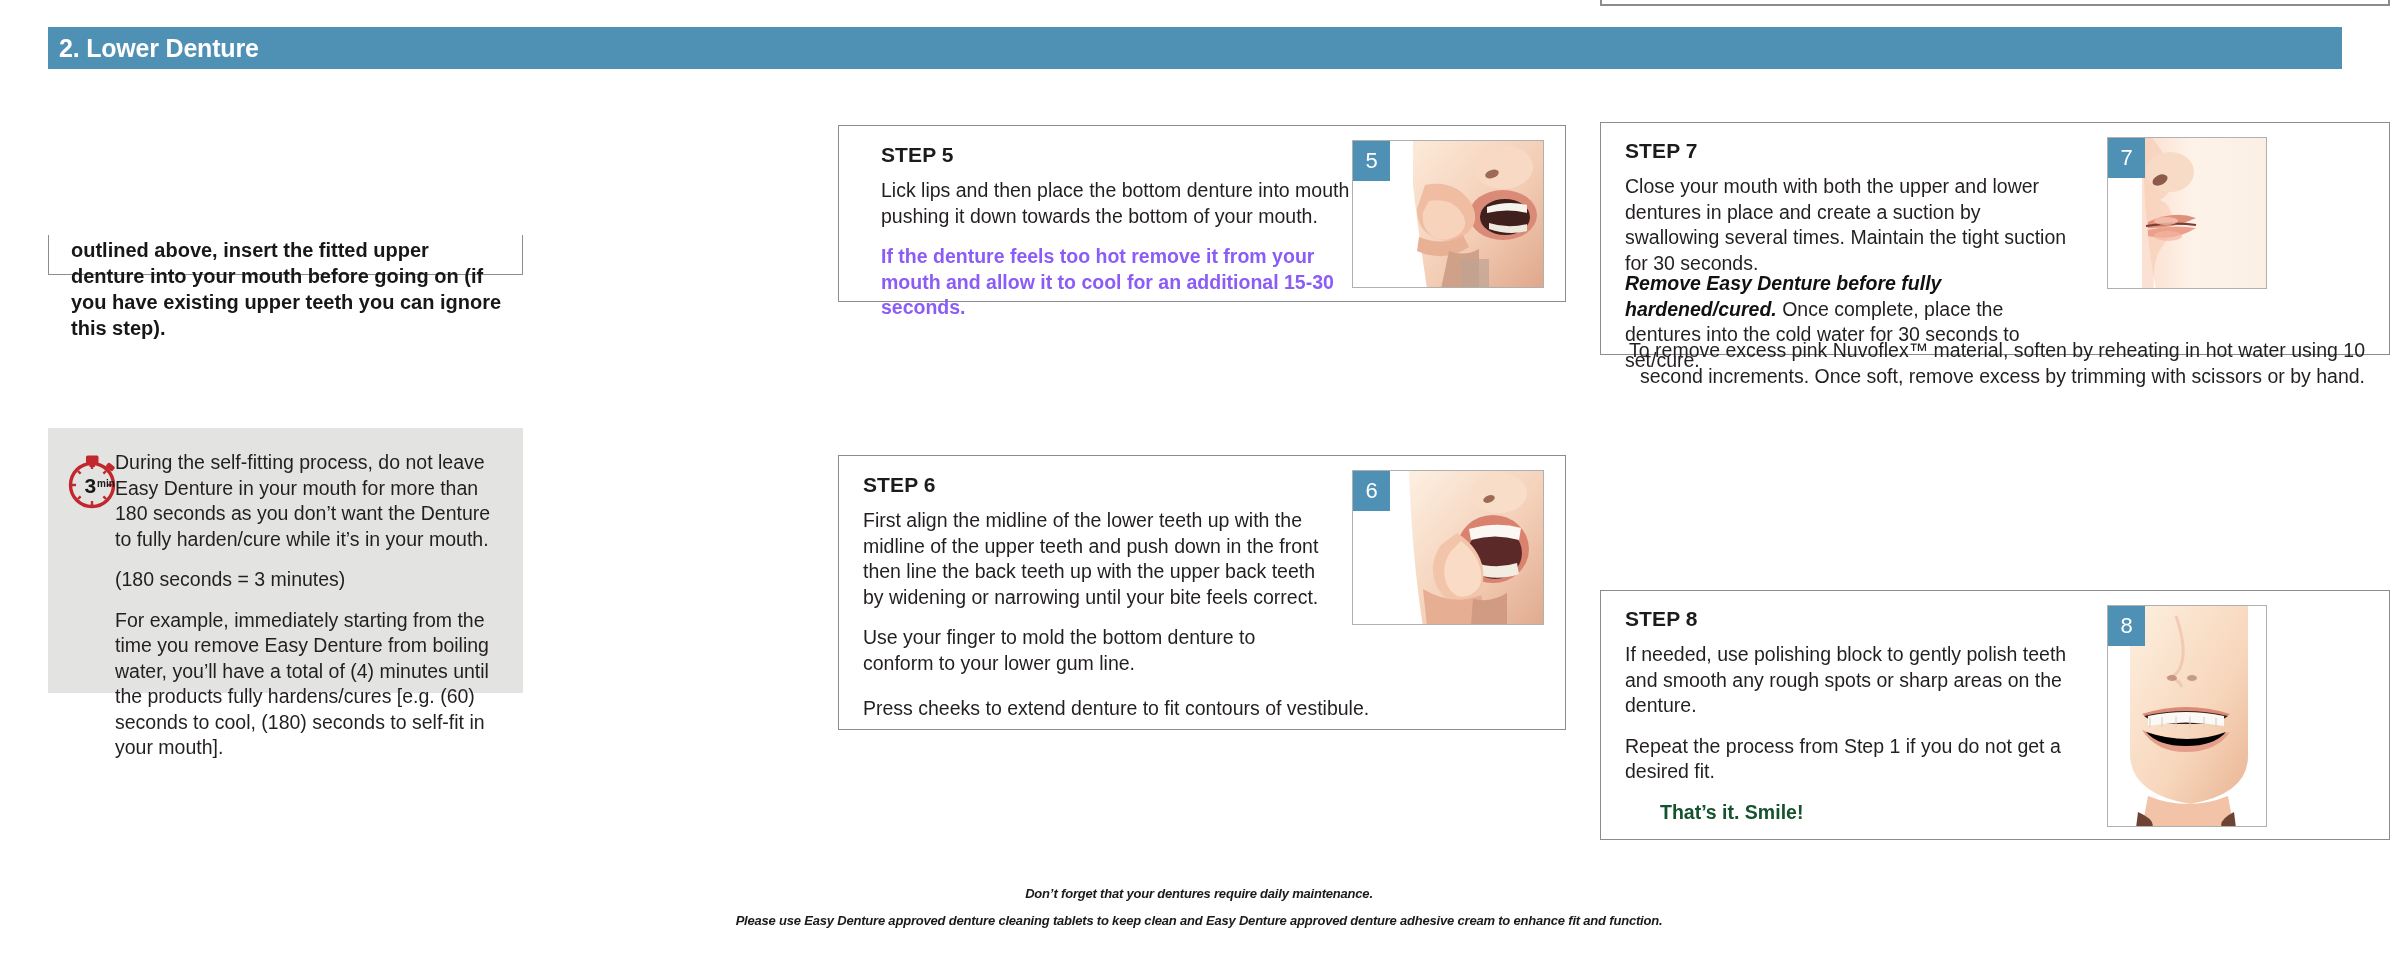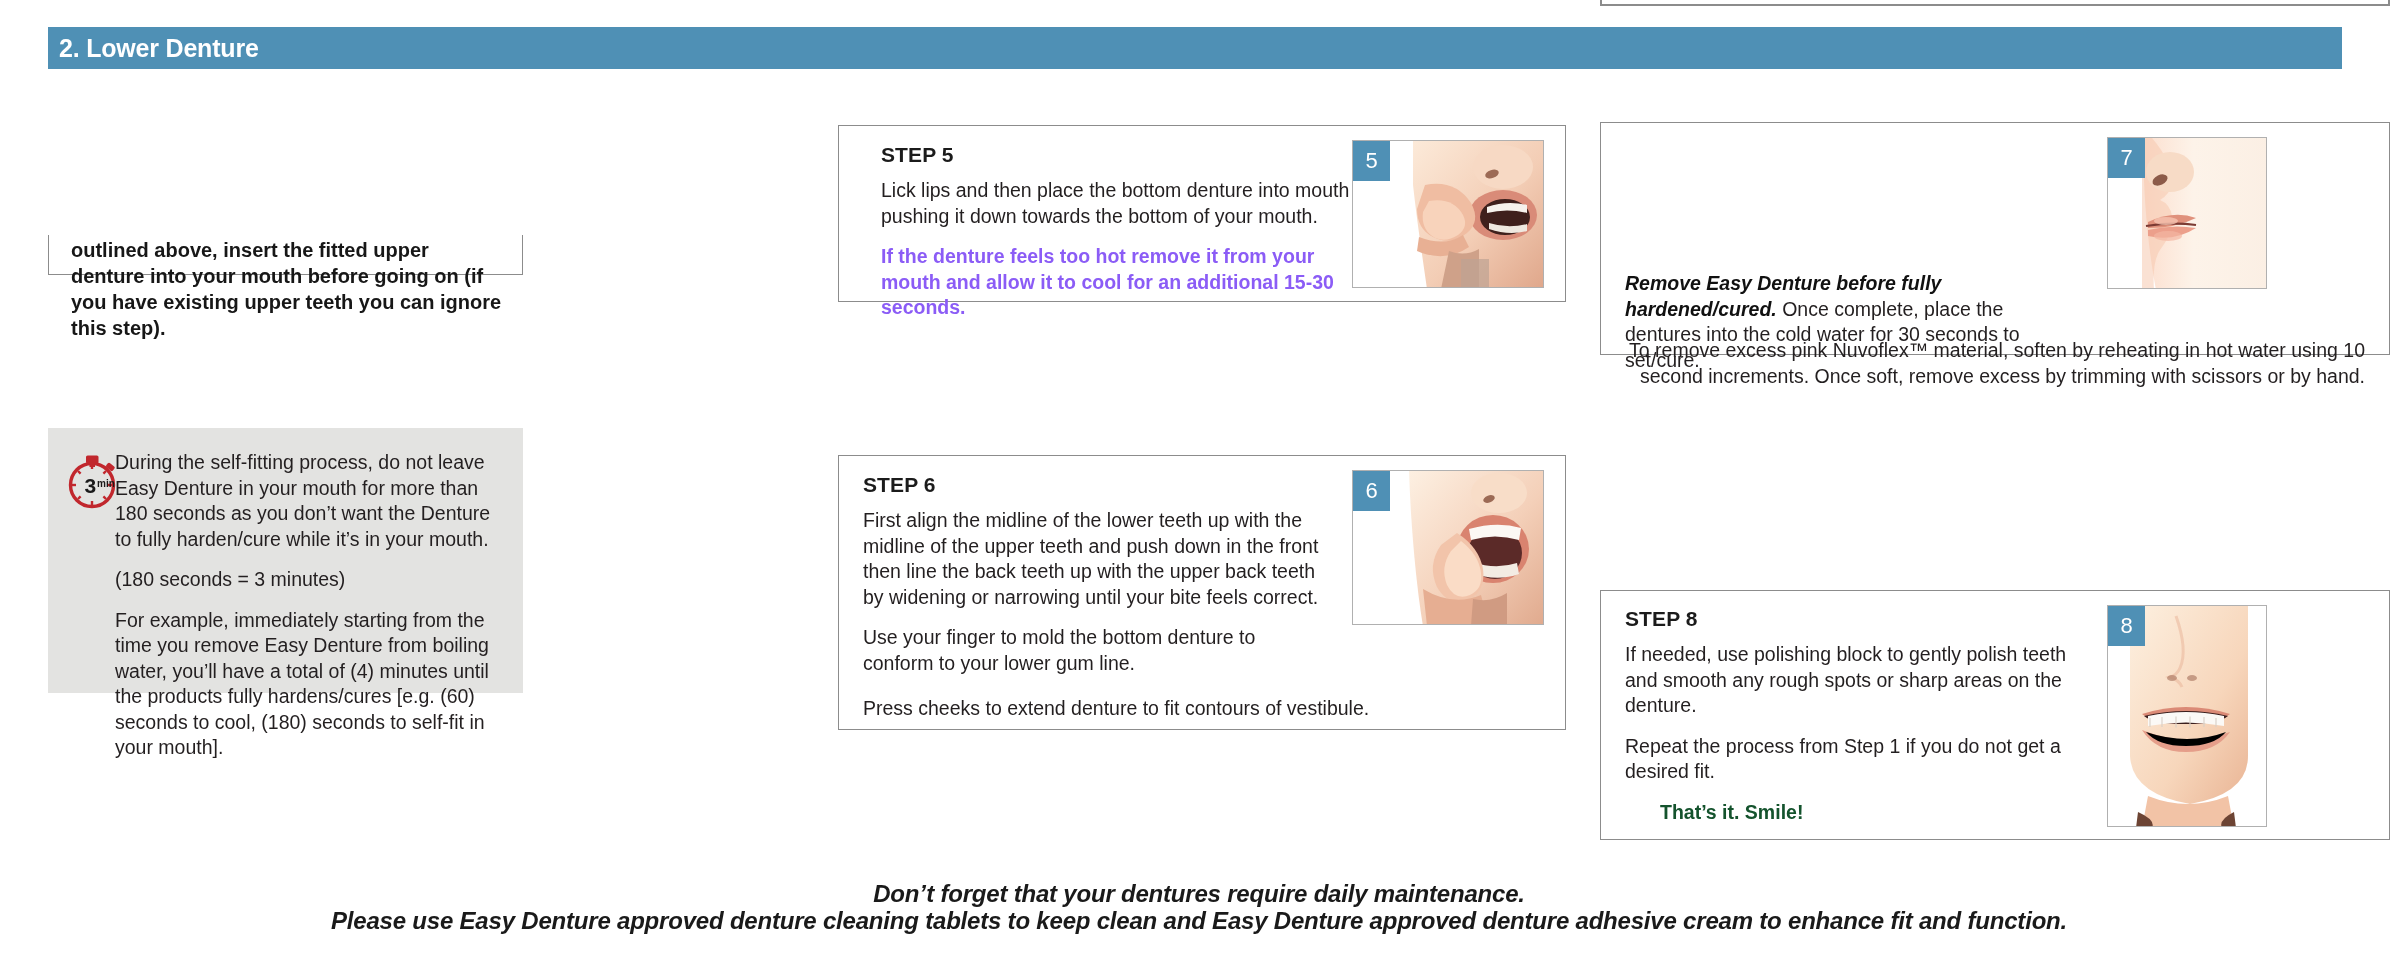--- a/index.html
+++ b/index.html
@@ -68,21 +68,21 @@
 
   
   .stopwatch { position: absolute; width: 60px; height: 64px; }
 
   
   .footer {
     position: absolute; left: 0; top: 880px; width: 2398px;
     text-align: center;
   }
   .footer .line {
-    font-size: 24px; font-style: italic; font-weight: 700; color: #1a1a1a;
+    font-size: 13px; font-style: italic; font-weight: 700; color: #1a1a1a;
     line-height: 27px; letter-spacing: -0.2px;
   }
 </style>
 </head>
 <body>
 
 <div class="page">
 
   <div class="partial-box-top"></div>
 
@@ -200,20 +200,24 @@
           <path d="M108 70 q18 14 20 32 q2 16 -11 22 q-15 6 -23 -10 q-7 -18 4 -34 Z" fill="#fadcc6"></path>
           <path d="M70 118 q30 18 58 6 l8 31 H74 Z" fill="#e6ae92"></path>
           <path d="M120 128 q18 4 34 -6 l0 33 H118 Z" fill="#d09b82"></path>
         </svg>
       </div>
       <div class="badge">6</div>
     </div>
   </div>
 
   <div class="panel" style="left:1600px; top:122px; width:790px; height:233px;">
+    <div class="card-text" style="left:24px; top:16px; width:450px;">
+      <div class="step-title">STEP 7</div>
+      <div class="body-text">Close your mouth with both the upper and lower dentures in place and create a suction by swallowing several times. Maintain the tight suction for 30 seconds.</div>
+    </div>
     <div class="card-text" style="left:24px; top:148px; width:450px;">
       <div class="body-text">
         <span class="bolditalic" style="font-weight:700; font-style:italic; color:#111;">Remove Easy Denture before fully hardened/cured.</span><span> Once complete, place the dentures into the cold water for 30 seconds to set/cure.</span>
       </div>
     </div>
     <div class="card-text" style="left:24px; top:215px; width:740px;text-align:right;">
       <div class="body-text">To remove excess pink Nuvoflex™ material, soften by reheating in hot water using 10 second increments. Once soft, remove excess by trimming with scissors or by hand.</div>
     </div>
 
     <div class="photo" style="left:506px; top:14px; width:160px; height:152px;">

